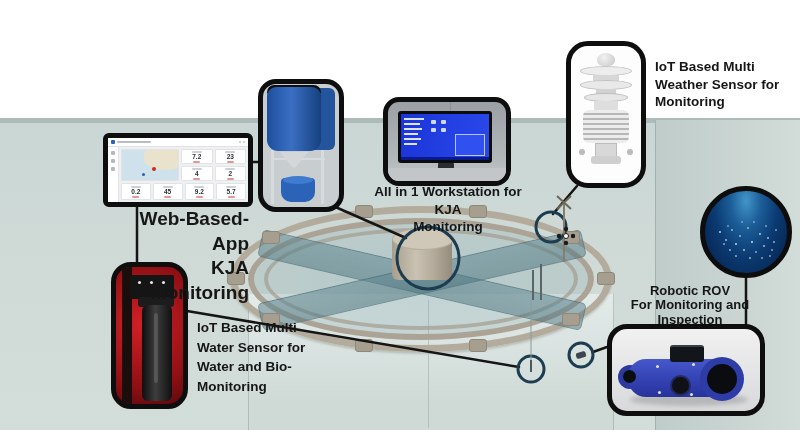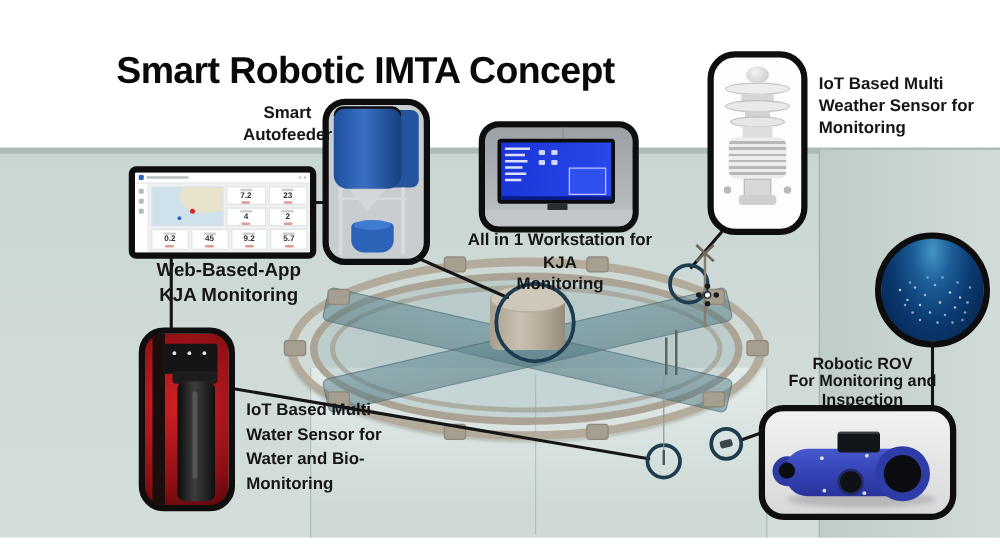--- a/index.html
+++ b/index.html
@@ -151,21 +151,21 @@
   #wt-bracket{position:absolute;left:14px;top:8px;width:44px;height:24px;background:#151515;border-radius:2px;}
   .wt-dot{position:absolute;top:16px;width:3px;height:3px;background:#e8e8e8;border-radius:50%;}
   #wt-cap{position:absolute;left:22px;top:30px;width:36px;height:10px;background:#1c1c1c;border-radius:3px;}
   #wt-cyl{position:absolute;left:26px;top:38px;width:30px;height:96px;border-radius:6px;
       background:linear-gradient(90deg,#0c0c0c,#3d3d3d 45%,#101010);}
   #wt-hl{position:absolute;left:38px;top:46px;width:4px;height:70px;background:rgba(255,255,255,.14);border-radius:2px;}
 
   
   #title{position:absolute;left:93px;top:40px;font-size:30px;font-weight:bold;color:#0a0a0a;
          letter-spacing:-0.5px;z-index:12;}
-  #webapp-label{left:117px;top:207px;width:132px;font-size:15px;text-align:center;}
+  #webapp-label{left:117px;top:207px;width:132px;font-size:19px;text-align:right;}
   #autofeeder-label{left:180px;top:81px;width:100px;font-size:13.5px;text-align:center;}
   #workstation-label{left:360px;top:183px;width:176px;font-size:13.5px;text-align:center;}
   #weather-label{left:655px;top:58px;width:130px;font-size:13.5px;text-align:left;}
   #fish-label{left:565px;top:209px;width:132px;font-size:13.5px;text-align:right;}
   #rov-label{left:620px;top:284px;width:140px;font-size:13px;text-align:center;line-height:1.1;}
   #water-label{left:197px;top:318px;width:120px;font-size:13.5px;text-align:left;line-height:1.45;}
 </style>
 </head>
 <body>
 
@@ -222,21 +222,20 @@
       <line x1="533" y1="270" x2="533" y2="300" stroke="#5a6663" stroke-width="2"></line>
       <line x1="541" y1="264" x2="541" y2="300" stroke="#5a6663" stroke-width="2"></line>
       <circle cx="566" cy="229" r="2.2" fill="#1a1a1a"></circle>
       <circle cx="559" cy="236" r="2.2" fill="#1a1a1a"></circle>
       <circle cx="573" cy="236" r="2.2" fill="#1a1a1a"></circle>
       <circle cx="566" cy="243" r="2.2" fill="#1a1a1a"></circle>
       <circle cx="566" cy="236" r="2.5" fill="#ffffff" stroke="#1a1a1a" stroke-width="1"></circle>
     </g>
   </svg>
 
-  <div id="title">Smart Robotic IMTA Concept</div>
 
   <div class="callout" id="webapp-monitor">
     <div id="webapp-screen">
       <div class="dash-header">
         <span class="dash-logo"></span>
         <span class="dash-titlebar"></span>
         <span class="dash-hdots">
             <i></i>
             <i></i>
           </span>
@@ -310,22 +309,20 @@
     <div id="af-barrel2"></div>
     <div id="af-lid"></div>
     <div id="af-barrel"></div>
     <div class="af-leg" style="left:8px"></div>
     <div class="af-leg" style="left:58px"></div>
     <div id="af-cross"></div>
     <div id="af-funnel"></div>
     <div id="af-bucket"></div>
     <div id="af-bucket-top"></div>
   </div>
-  <div class="label" id="autofeeder-label">Smart
-Autofeeder</div>
 
   <div class="callout" id="workstation-callout">
     <div id="ws-seam"></div>
     <div id="ws-monitor">
       <div id="ws-screen">
         <span class="ws-menu" style="top:4px"></span>
         <span class="ws-menu" style="top:9px;width:16px"></span>
         <span class="ws-menu" style="top:14px;width:18px"></span>
         <span class="ws-menu" style="top:19px;width:14px"></span>
         <span class="ws-menu" style="top:24px;width:17px"></span>

